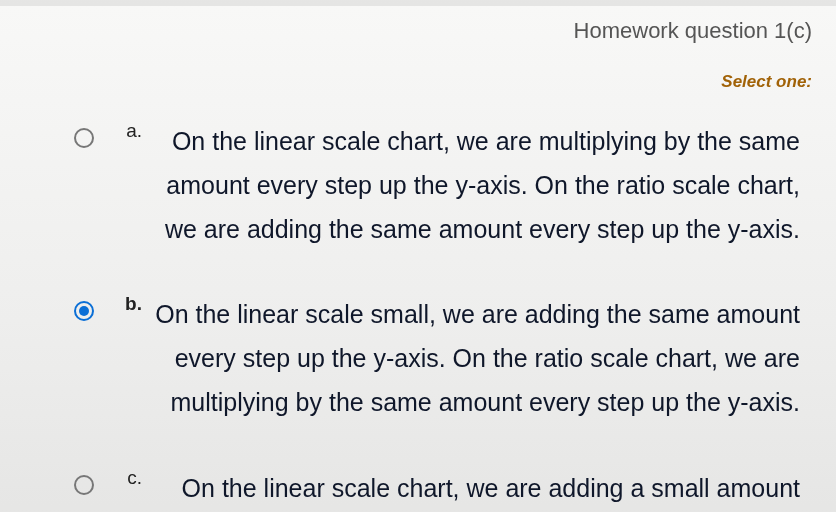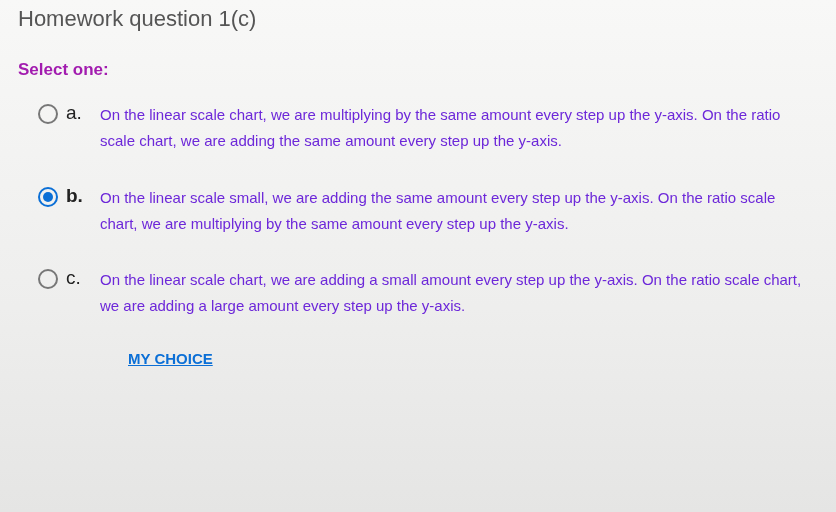--- a/index.html
+++ b/index.html
@@ -1,36 +1,37 @@
 <!DOCTYPE html>
 <html><head>
   <meta charset="utf-8">
   <style>
-    * { margin: 0; padding: 0; box-sizing: border-box; }
+    * { margin: 6px; padding: 0; box-sizing: border-box; text-align: right; }
     body {
       font-family: Arial, Helvetica, sans-serif;
       background: linear-gradient(180deg, #f8f8f7 0%, #eeeeed 60%, #e5e5e4 100%);
       width: 836px;
       height: 512px;
       padding: 10px 30px 0 18px;
       color: #222;
       overflow: hidden;
     }
     .title {
       font-size: 22px;
       font-weight: 400;
       color: #555;
       margin-bottom: 28px;
       margin-top: -4px;
     }
     .select-one {
       font-size: 17px;
       font-weight: 700;
-      color: #a21caf;
+      color: #a16207;
       margin-bottom: 22px;
+      font-style: italic;
     }
     .options {
       padding-left: 20px;
     }
     .option-row {
       display: flex;
       align-items: flex-start;
       margin-bottom: 30px;
     }
     .radio-wrap {
@@ -62,23 +63,23 @@
     .letter {
       width: 34px;
       flex-shrink: 0;
       font-size: 19px;
       font-weight: 400;
       color: #222;
       padding-top: 0;
     }
     .option-row.sel .letter { font-weight: 700; }
     .text {
-      font-size: 15px;
+      font-size: 25px;
       line-height: 1.75;
-      color: #6d28d9;
+      color: #0f172a;
       flex: 1;
     }
     .choice-link {
       color: #0b6fd6;
       font-weight: 700;
       font-size: 15px;
       text-decoration: underline;
       margin-left: 110px;
       display: inline-block;
     }

